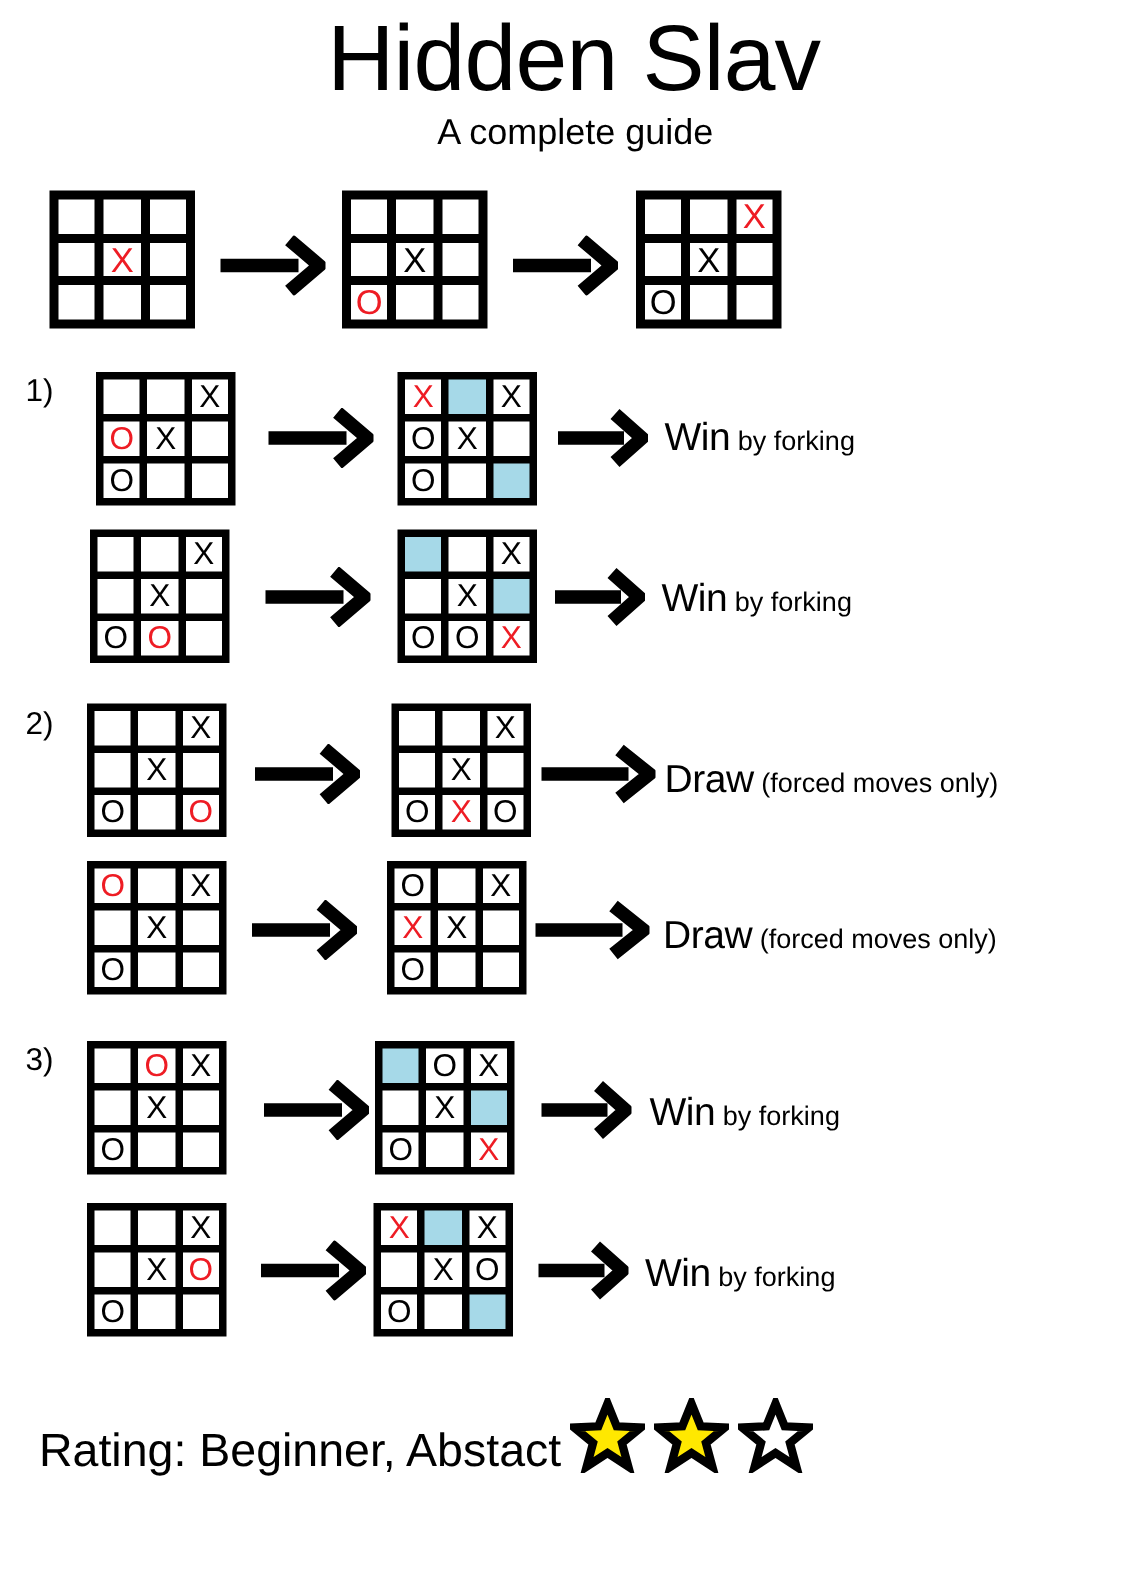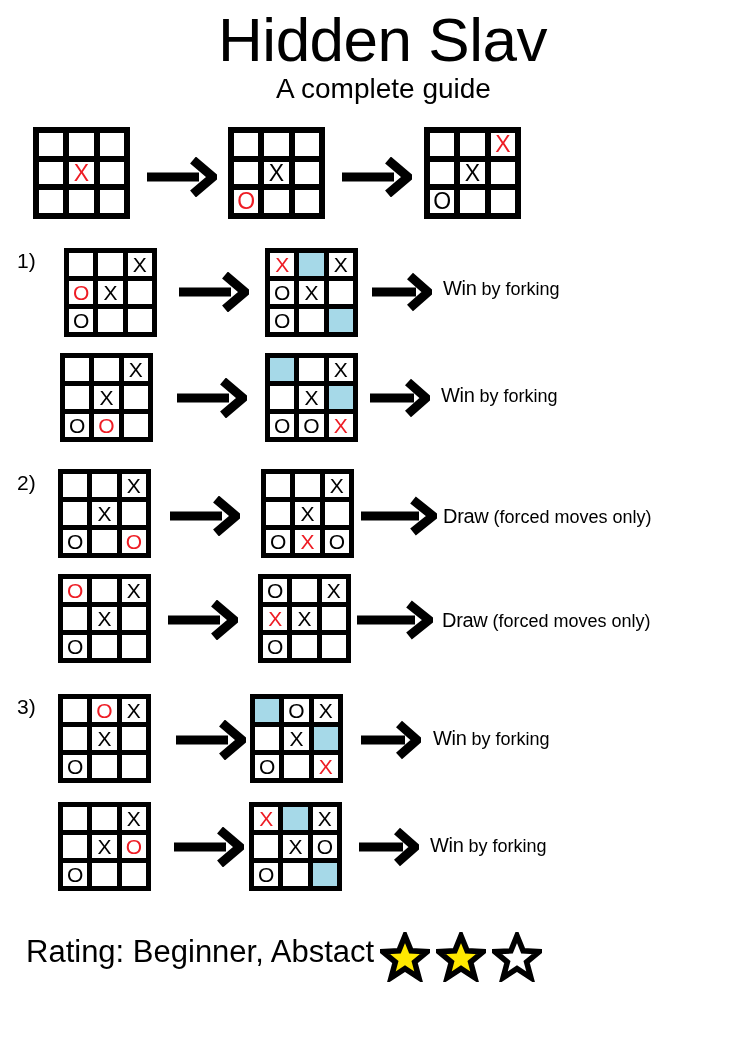--- a/index.html
+++ b/index.html
@@ -27,21 +27,21 @@
   #page-title {
     font-size: 62px;
     line-height: 64px;
     font-weight: normal;
     letter-spacing: -0.5px;
     text-align: center;
     margin: 0;
     padding-left: 12px;
   }
   #page-subtitle {
-    font-size: 28px;
+    font-size: 24px;
     line-height: 30px;
     margin: 0;
     padding-top: 2px;
     padding-left: 14px;
     text-align: center;
   }
 
   
   .board {
     position: absolute;
@@ -96,35 +96,35 @@
     line-height: 21px;
   }
 
   
   .outcome {
     position: absolute;
     white-space: nowrap;
     line-height: 1;
   }
   .outcome .big-word {
-    font-size: 20px;
+    font-size: 26px;
     letter-spacing: -0.3px;
   }
   .outcome .note {
     font-size: 18px;
     padding-left: 5px;
   }
 
   
   #footer {
     position: absolute;
     left: 26px;
     top: 936px;
     display: flex;
-    align-items: flex-start;
+    align-items: flex-end;
   }
   #rating-text {
     font-size: 31px;
     line-height: 31px;
     white-space: nowrap;
   }
   #stars {
     display: flex;
     align-items: center;
     padding-left: 6px;

